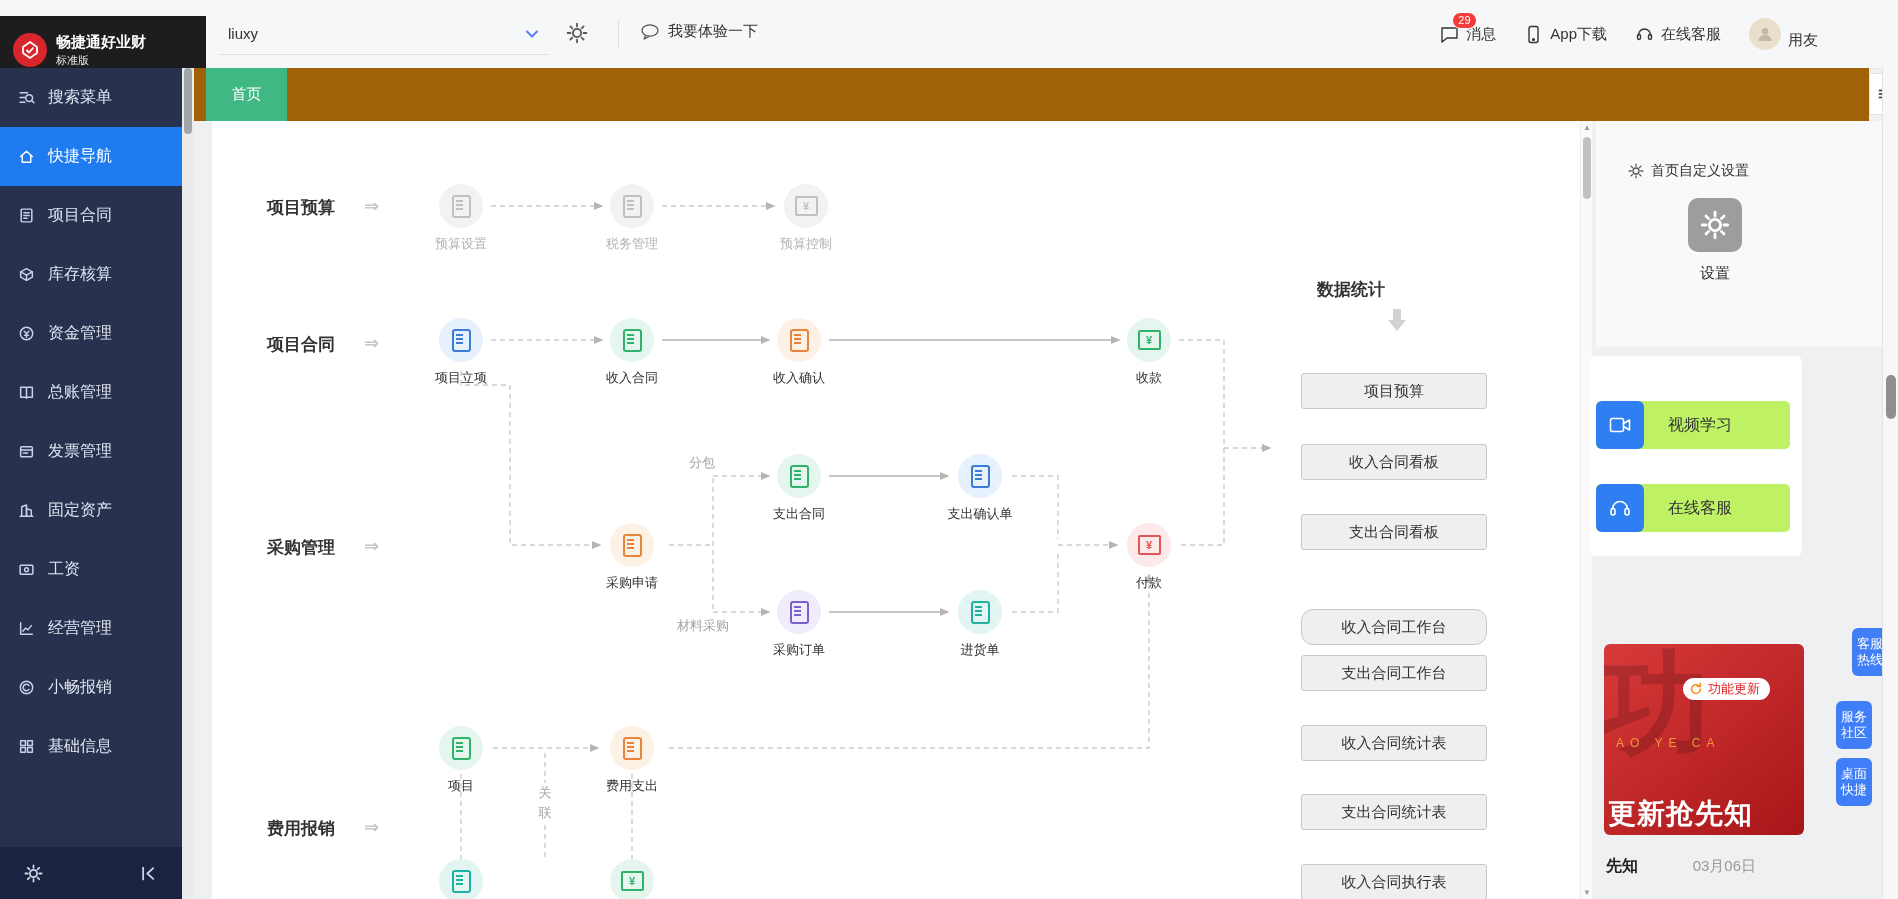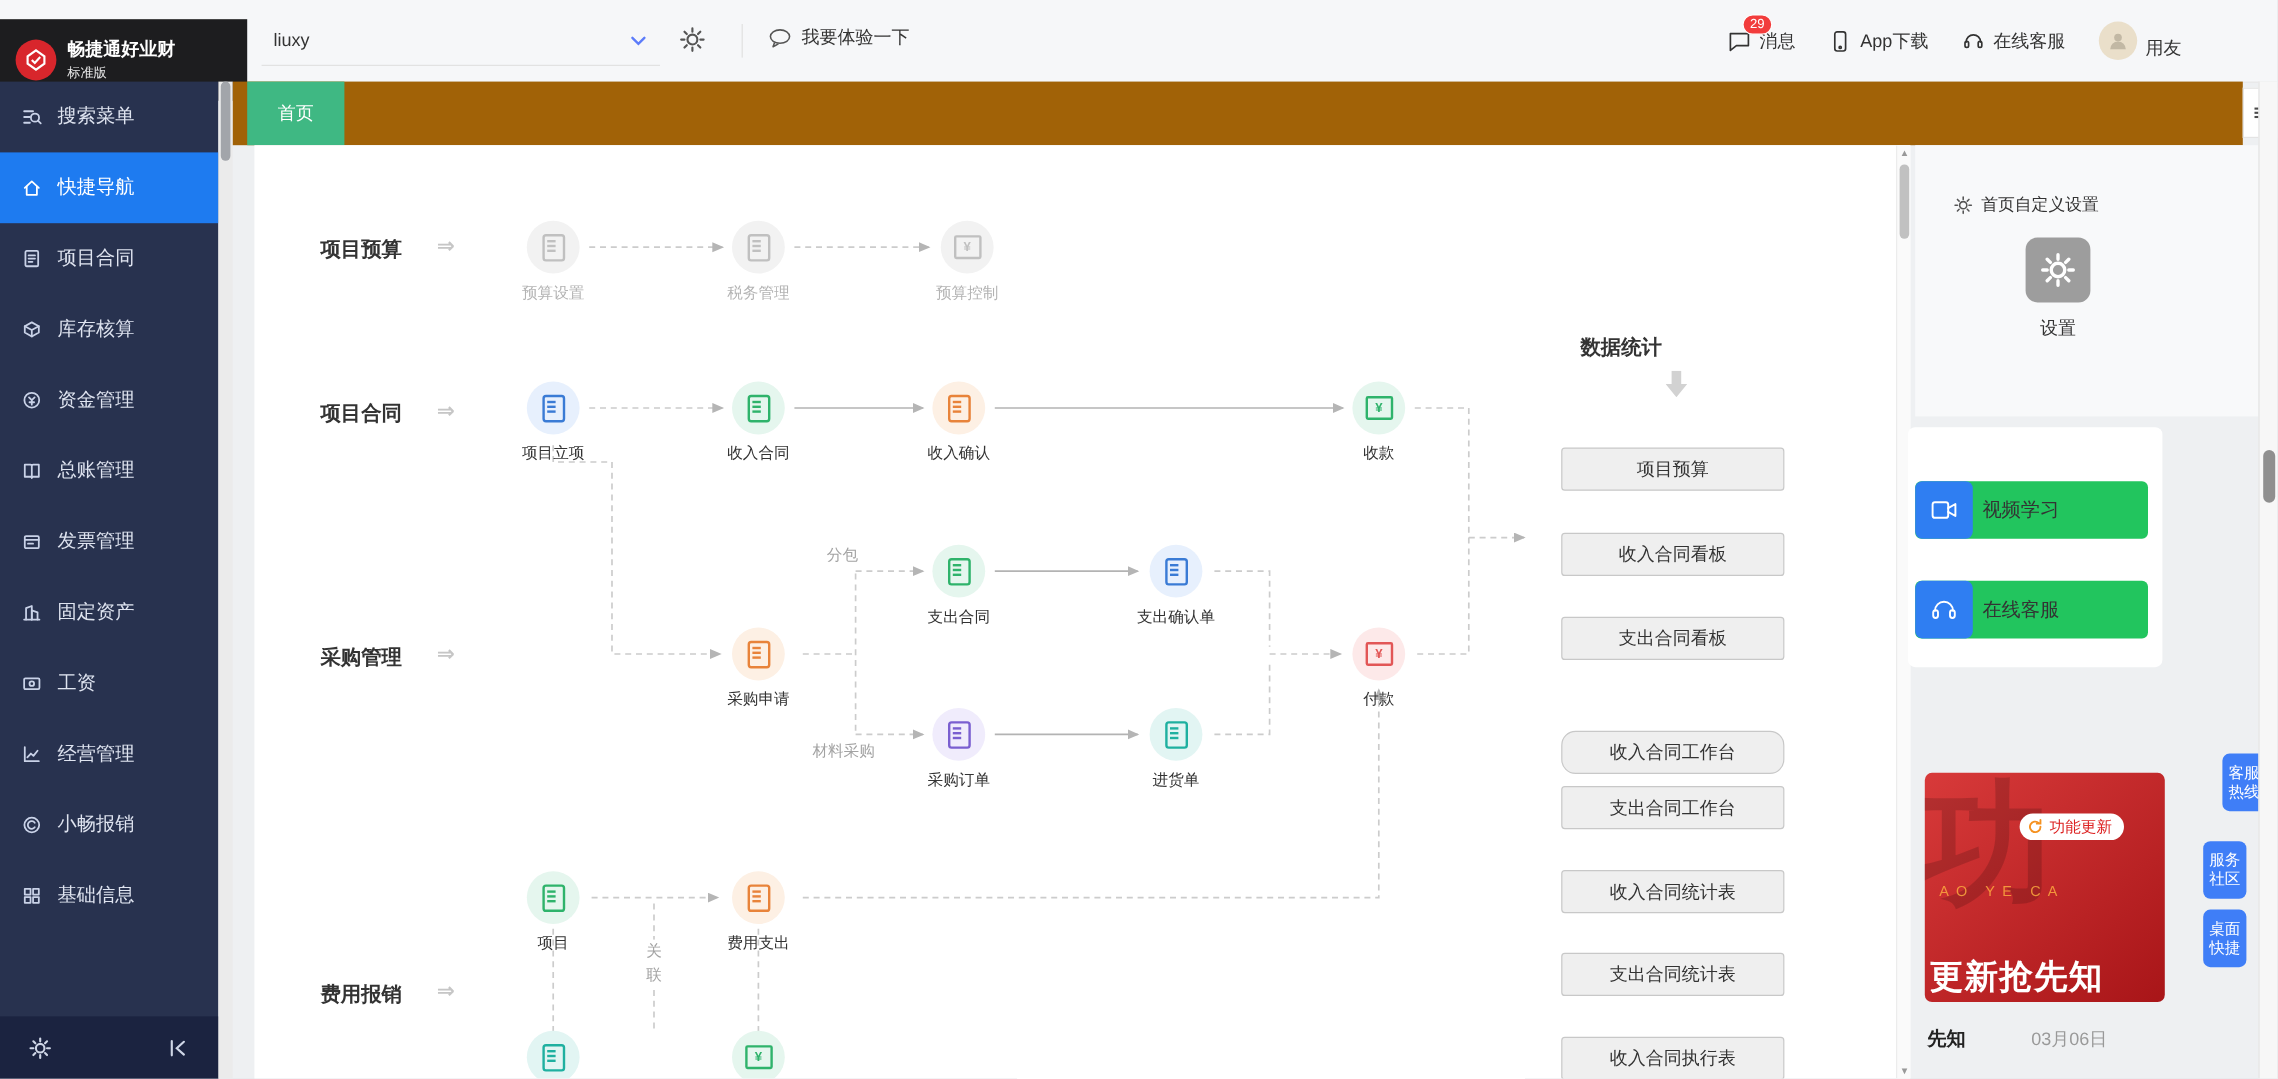--- a/index.html
+++ b/index.html
@@ -65,21 +65,21 @@
   .card-scroll .thumb{position:absolute;left:2px;top:16px;width:8px;height:62px;background:#c1c1c1;border-radius:4px;}
   .card-scroll .arr{position:absolute;left:0;width:12px;text-align:center;font-size:8px;color:#999;}
   
   .custom-card{position:absolute;left:1596px;top:121px;width:286px;height:226px;background:#f8f9fa;}
   .custom-head{position:absolute;left:1628px;top:162px;display:flex;align-items:center;gap:7px;font-size:14px;color:#333;}
   .custom-head svg{width:16px;height:16px;fill:none;stroke:#555;stroke-width:1.3;stroke-linecap:round;}
   .settings-tile{position:absolute;left:1688px;top:198px;width:54px;height:54px;background:#9d9d9d;border-radius:10px;display:flex;align-items:center;justify-content:center;cursor:pointer;}
   .settings-tile svg{width:30px;height:30px;fill:none;stroke:#fff;stroke-width:1.5;stroke-linecap:round;}
   .tile-label{position:absolute;left:1688px;top:264px;width:54px;text-align:center;font-size:15px;color:#333;}
   .media-card{position:absolute;left:1590px;top:356px;width:212px;height:200px;background:#fff;border-radius:6px;}
-  .panel-row{position:absolute;left:1596px;width:194px;height:48px;background:#22c55e;border-radius:5px;display:flex;align-items:center;gap:8px;cursor:pointer;}
+  .panel-row{position:absolute;left:1596px;width:194px;height:48px;background:#bef264;border-radius:5px;display:flex;align-items:center;gap:24px;cursor:pointer;}
   .row-tile{width:48px;height:48px;border-radius:6px;background:#2f7ef2;display:flex;align-items:center;justify-content:center;flex:0 0 48px;}
   .row-tile svg{width:24px;height:24px;fill:none;stroke:#fff;stroke-width:1.6;stroke-linecap:round;stroke-linejoin:round;}
   .row-text{font-size:16px;color:#333;}
   .banner{position:absolute;left:1604px;top:644px;width:200px;height:191px;background:linear-gradient(140deg,#d83a3a,#a81518);border-radius:6px;overflow:hidden;color:#fff;cursor:pointer;}
   .banner-glyph{position:absolute;left:-6px;top:4px;font-size:112px;font-weight:bold;color:rgba(0,0,0,0.16);line-height:1;}
   .banner-mark{position:absolute;left:12px;top:92px;font-size:12px;letter-spacing:6px;color:rgba(255,176,64,0.8);}
   .banner-pill{position:absolute;right:34px;top:34px;background:#fff;border-radius:12px;height:22px;display:flex;align-items:center;gap:5px;padding:0 10px 0 6px;color:#d22;font-size:13px;}
   .banner-pill svg{width:14px;height:14px;fill:none;stroke:#f59120;stroke-width:1.8;stroke-linecap:round;}
   .banner-headline{position:absolute;left:4px;bottom:2px;font-size:28px;font-weight:bold;letter-spacing:1px;color:#fff;white-space:nowrap;}
   .panel-footer{position:absolute;left:1606px;top:856px;width:150px;display:flex;justify-content:space-between;align-items:baseline;}

